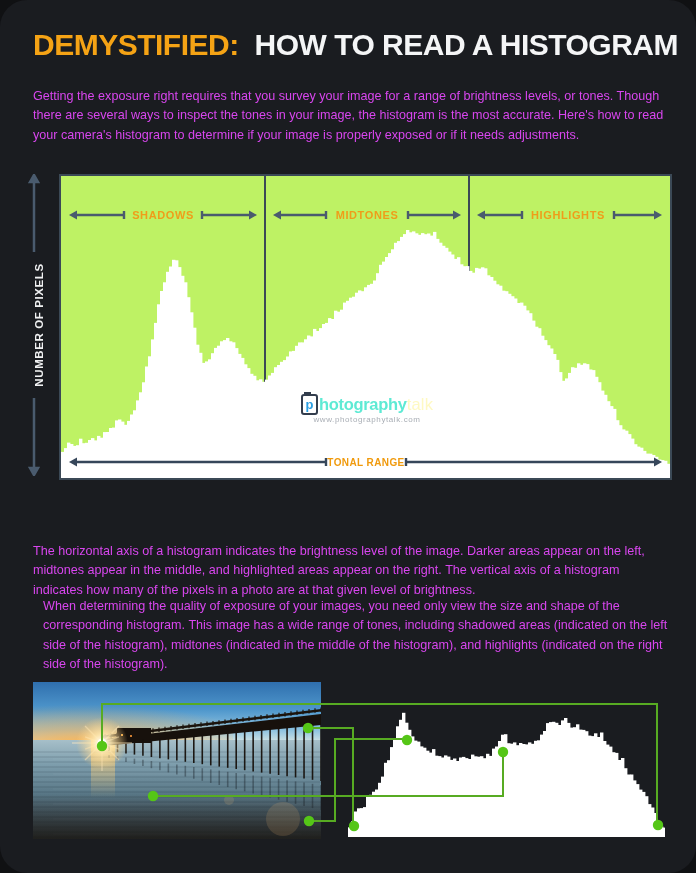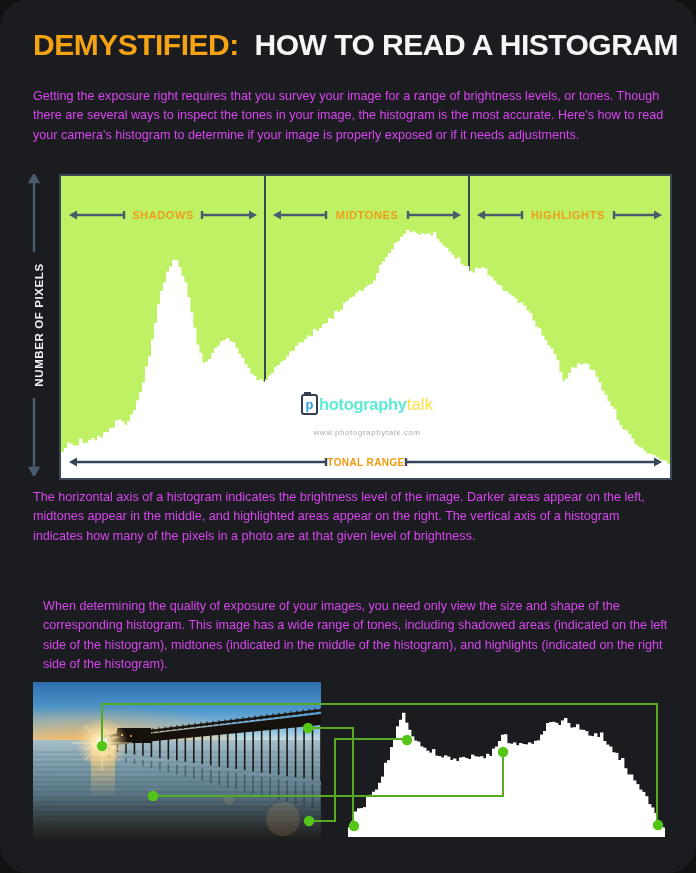--- a/index.html
+++ b/index.html
@@ -3,36 +3,36 @@
 <meta charset="utf-8">
 <style>
   html,body{margin:0;padding:0;background:#101113;}
   .page{position:relative;width:696px;height:873px;background:#1a1c20;overflow:hidden;
         font-family:"Liberation Sans",sans-serif;border-radius:27px;}
   .title{position:absolute;left:33px;top:28px;font-size:30px;font-weight:800;letter-spacing:-0.5px;white-space:nowrap;}
   .title .hl{color:#f5a315;}
   .title .rest{color:#f4f5f6;margin-left:8px;}
   .para{position:absolute;left:33px;width:636px;font-size:12.6px;line-height:19.4px;color:#d946ef;}
   .p1{top:87px;}
-  .p2{top:488px;}
+  .p2{top:542px;}
   .p3{top:597px;margin-left:10px;}
   .panel{position:absolute;left:52px;top:174px;width:609px;height:302px;
          border:2px solid #3b4956;background:#bef264;margin-left:7px;}
   .panel svg{display:block;}
   .yaxis{position:absolute;left:22px;top:174px;}
   .xaxis{position:absolute;left:52px;top:482px;}
   .logo{position:absolute;left:292px;top:394px;width:150px;text-align:center;z-index:5;}
   .logo-row{display:inline-flex;align-items:center;line-height:1;}
   .logo-p{display:inline-flex;align-items:center;justify-content:center;width:13px;height:17px;
           border:2.2px solid #333d4d;border-radius:3px;color:#2b9fe3;font-size:13px;font-weight:bold;
           position:relative;margin-right:1px;}
   .logo-p:before{content:"";position:absolute;top:-4px;left:1px;width:7px;height:2.2px;background:#333d4d;}
   .logo-bold{font-size:16.5px;font-weight:bold;color:#5eead4;letter-spacing:-0.3px;}
-  .logo-light{font-size:16.5px;font-weight:normal;color:#fde047;letter-spacing:0.2px;}
-  .logo-url{font-size:8px;color:#a9aeb5;letter-spacing:0.6px;margin-top:13px;}
+  .logo-light{font-size:16.5px;font-weight:normal;color:#fef9c3;letter-spacing:0.2px;}
+  .logo-url{font-size:8px;color:#a9aeb5;letter-spacing:0.6px;margin-top:0;}
   .bottom{position:absolute;left:0;top:675px;width:696px;height:198px;}
   .photo{position:absolute;left:33px;top:7px;width:288px;height:157px;overflow:hidden;}
   .bhist{position:absolute;left:348px;top:25px;}
   .overlay{position:absolute;left:0;top:0;width:696px;height:198px;pointer-events:none;}
   text{font-family:"Liberation Sans",sans-serif;}
   .seclab{font-size:11px;font-weight:bold;fill:#ef9d1a;letter-spacing:0.6px;}
   .tonal{font-size:10px;font-weight:bold;fill:#f09a0d;letter-spacing:0.4px;}
   .axislab{font-size:12.5px;font-weight:bold;fill:#eef0f1;letter-spacing:0.6px;}
 </style>
 </head>

